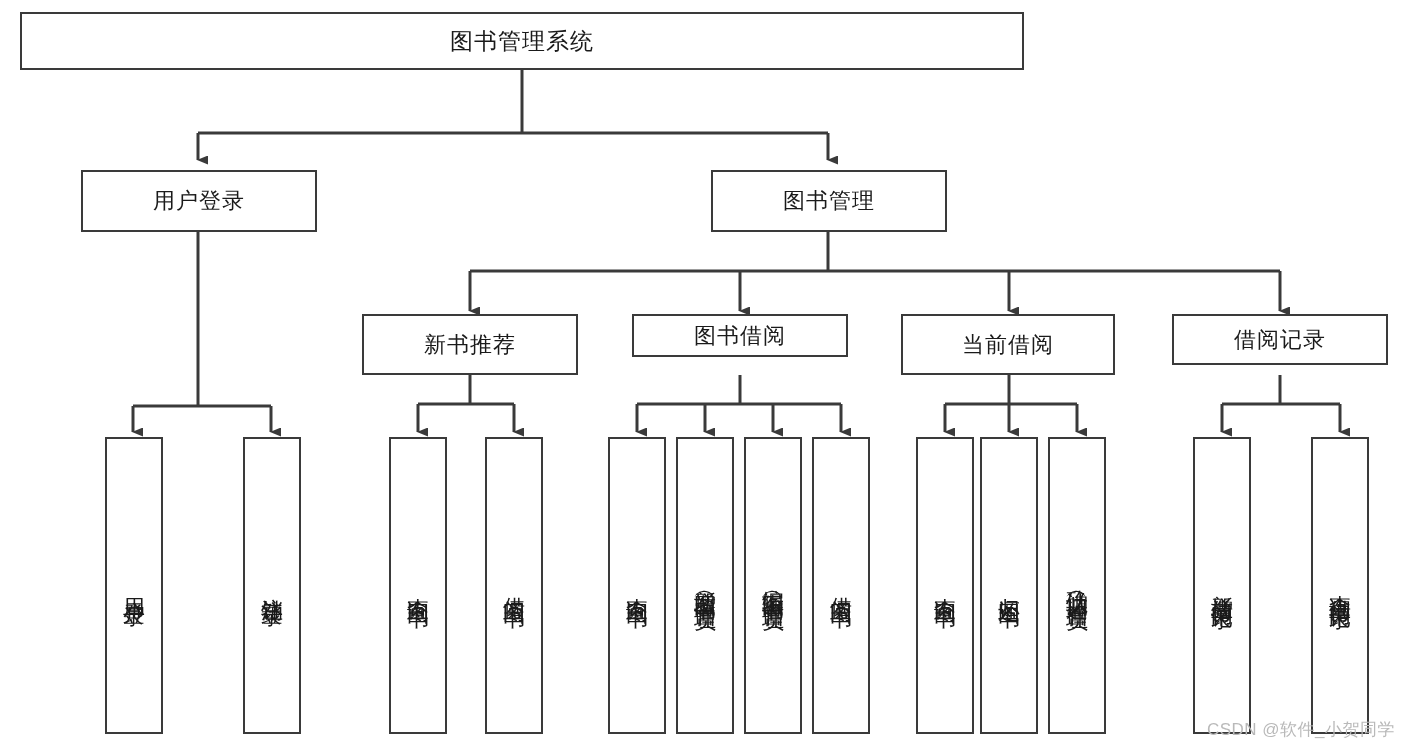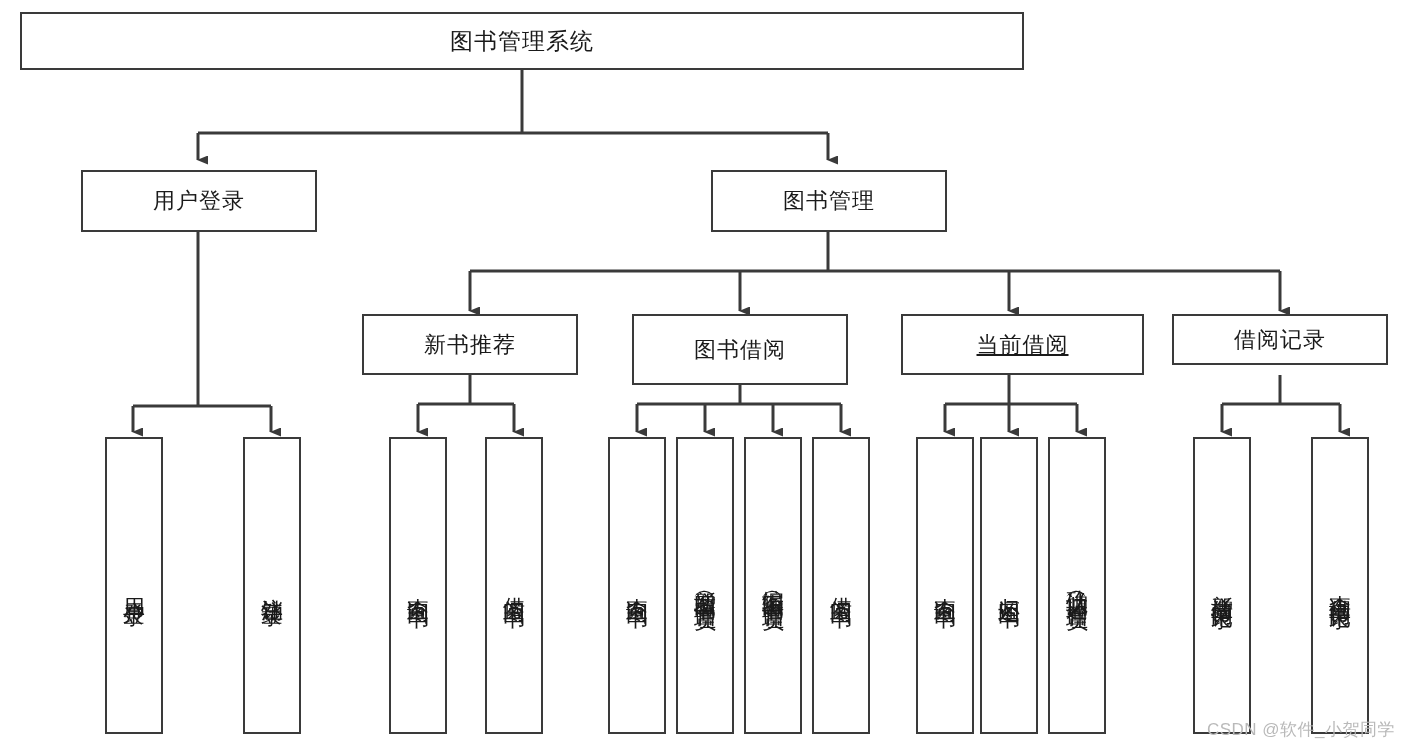--- a/index.html
+++ b/index.html
@@ -129,24 +129,24 @@
   <div class="node h" style="left:81px; top:170px; width:236px; height:62px;">
     <span>用户登录</span>
   </div>
   <div class="node h" style="left:711px; top:170px; width:236px; height:62px;">
     <span>图书管理</span>
   </div>
 
   <div class="node h" style="left:362px; top:314px; width:216px; height:61px;">
     <span>新书推荐</span>
   </div>
-  <div class="node h" style="left:632px; top:314px; width:216px; height:71px;">
+  <div class="node h" style="left:632px; top:314px; width:216px; height:43px;">
     <span>图书借阅</span>
   </div>
-  <div class="node h" style="left:901px; top:314px; width:243px; height:61px;text-decoration:underline;">
+  <div class="node h" style="left:901px; top:314px; width:214px; height:61px;">
     <span>当前借阅</span>
   </div>
   <div class="node h" style="left:1172px; top:314px; width:216px; height:51px;">
     <span>借阅记录</span>
   </div>
 
   <div class="node v" style="left:105px; top:437px; width:58px; height:297px;">
     <span class="vtext">用户登录</span>
   </div>
   <div class="node v" style="left:243px; top:437px; width:58px; height:297px;">

